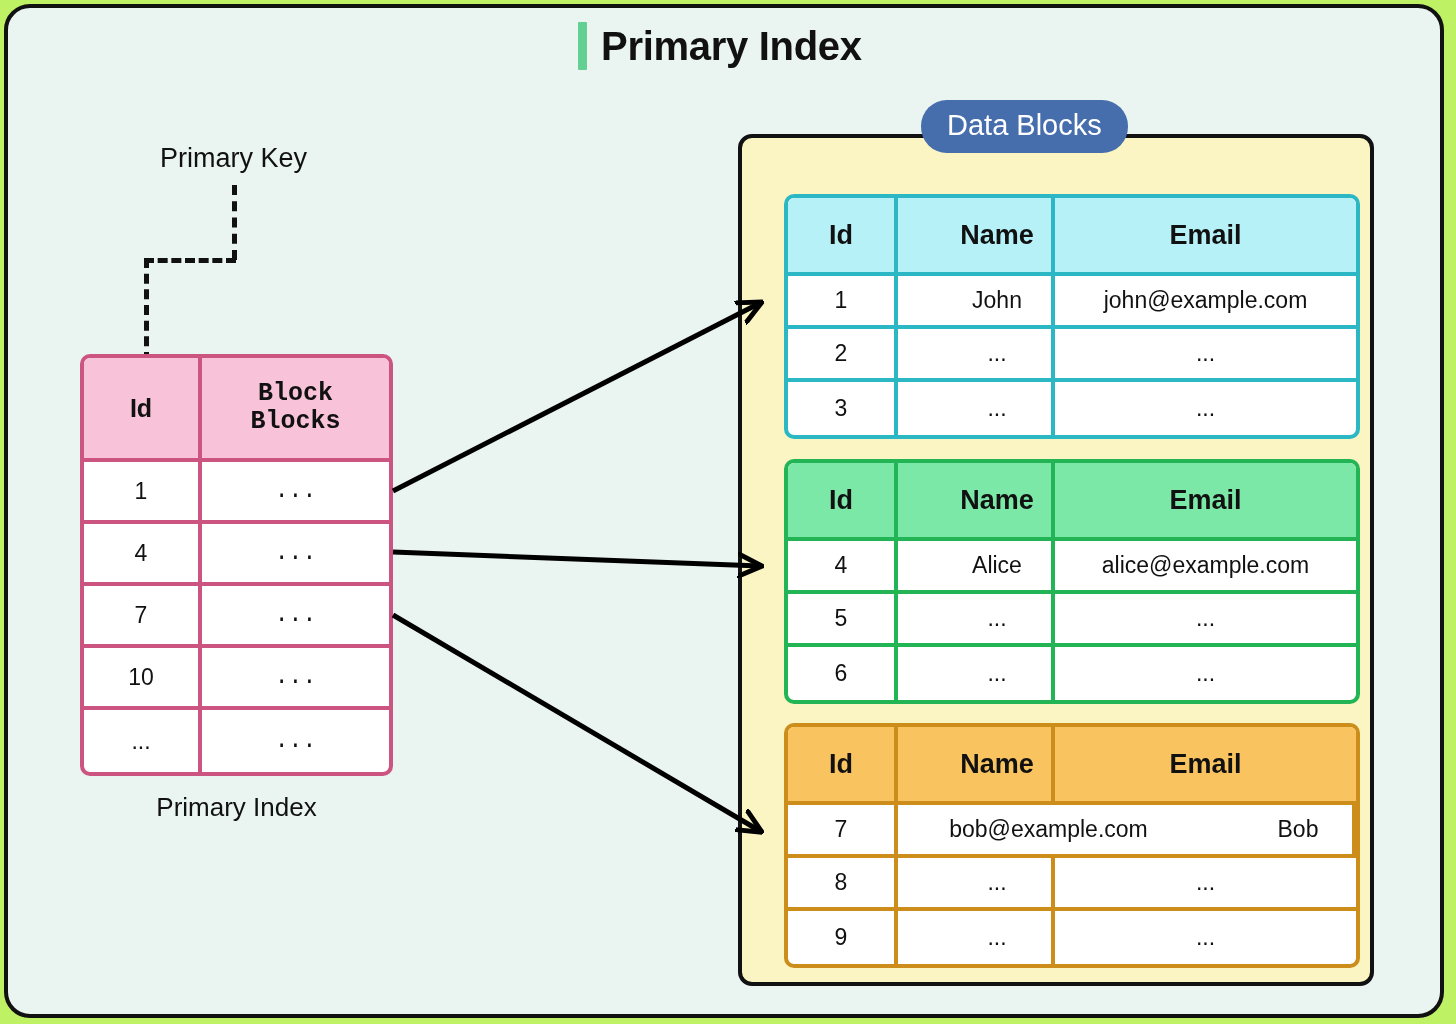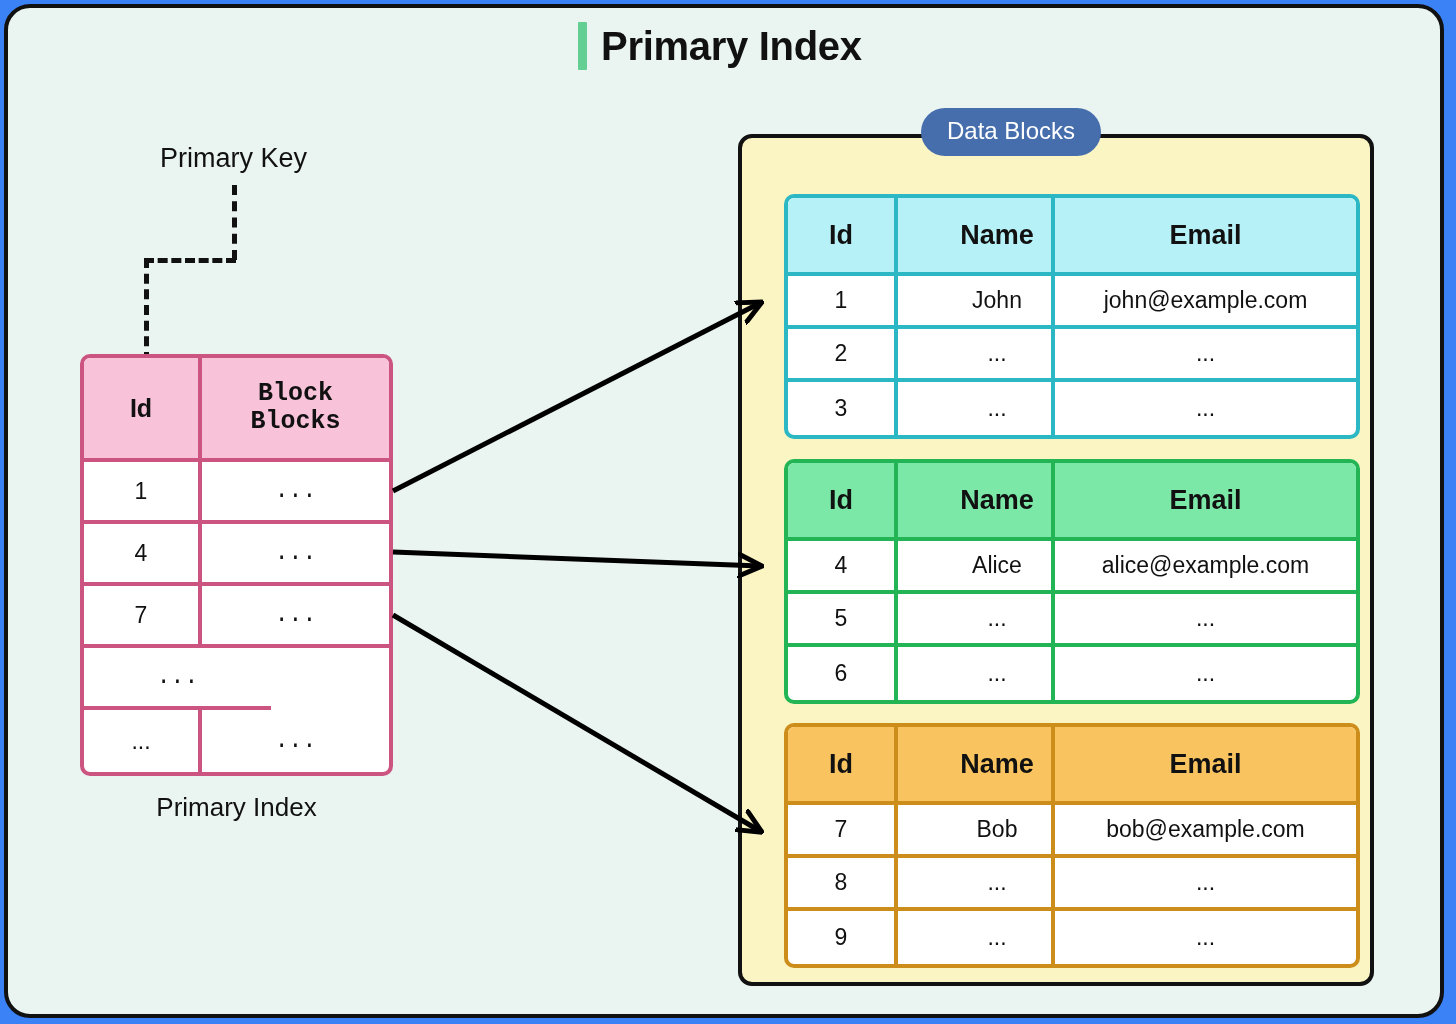--- a/index.html
+++ b/index.html
@@ -8,21 +8,21 @@
     background: #ffffff;
   }
   body {
     font-family: "Liberation Sans", sans-serif;
   }
   #canvas {
     position: relative;
     width: 1456px;
     height: 1024px;
     overflow: hidden;
-    background: #3b82f6;
+    background: #bef264;
   }
   
   .frame {
     position: absolute;
     left: 4px;
     top: 4px;
     width: 1440px;
     height: 1014px;
     box-sizing: border-box;
     background: #eaf4f0;
@@ -142,25 +142,25 @@
     width: 636px;
     height: 852px;
     box-sizing: border-box;
     background: #fbf5c3;
     border: 4px solid #111111;
     border-radius: 14px;
   }
   .blocks-badge {
     position: absolute;
     left: 921px;
-    top: 108px;
+    top: 100px;
     padding: 9px 26px 11px;
     background: #466ead;
     color: #ffffff;
-    font-size: 24px;
+    font-size: 29px;
     border-radius: 26px;
     white-space: nowrap;
   }
   
   .block {
     position: absolute;
     left: 42px;
     width: 576px;
     box-sizing: border-box;
     border-width: 4px;
@@ -252,20 +252,21 @@
     </div>
     <div class="row brow">
       <div class="cell c0">4</div>
       <div class="cell c1">...</div>
     </div>
     <div class="row brow">
       <div class="cell c0">7</div>
       <div class="cell c1">...</div>
     </div>
     <div class="row brow">
+      <div class="cell c0">10</div>
       <div class="cell c1">...</div>
     </div>
     <div class="row brow">
       <div class="cell c0">...</div>
       <div class="cell c1">...</div>
     </div>
   </div>
   <div class="index-caption">Primary Index</div>
 
   <div class="blocks-panel">
@@ -317,22 +318,22 @@
     </div>
 
     <div class="block orange">
       <div class="row hrow">
         <div class="cell c0">Id</div>
         <div class="cell c1">Name</div>
         <div class="cell c2">Email</div>
       </div>
       <div class="row brow">
         <div class="cell c0">7</div>
+        <div class="cell c2">bob@example.com</div>
         <div class="cell c1">Bob</div>
-        <div class="cell c2">bob@example.com</div>
       </div>
       <div class="row brow">
         <div class="cell c0">8</div>
         <div class="cell c1">...</div>
         <div class="cell c2">...</div>
       </div>
       <div class="row brow">
         <div class="cell c0">9</div>
         <div class="cell c1">...</div>
         <div class="cell c2">...</div>

